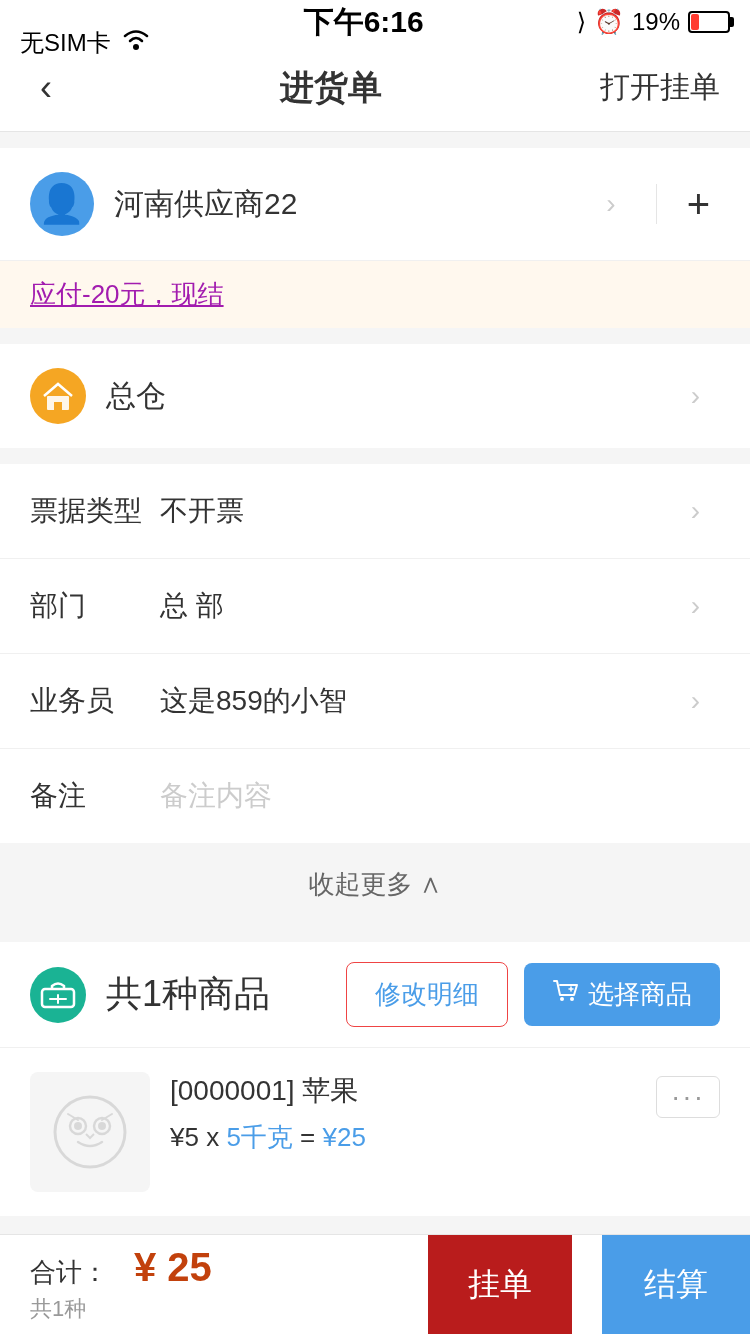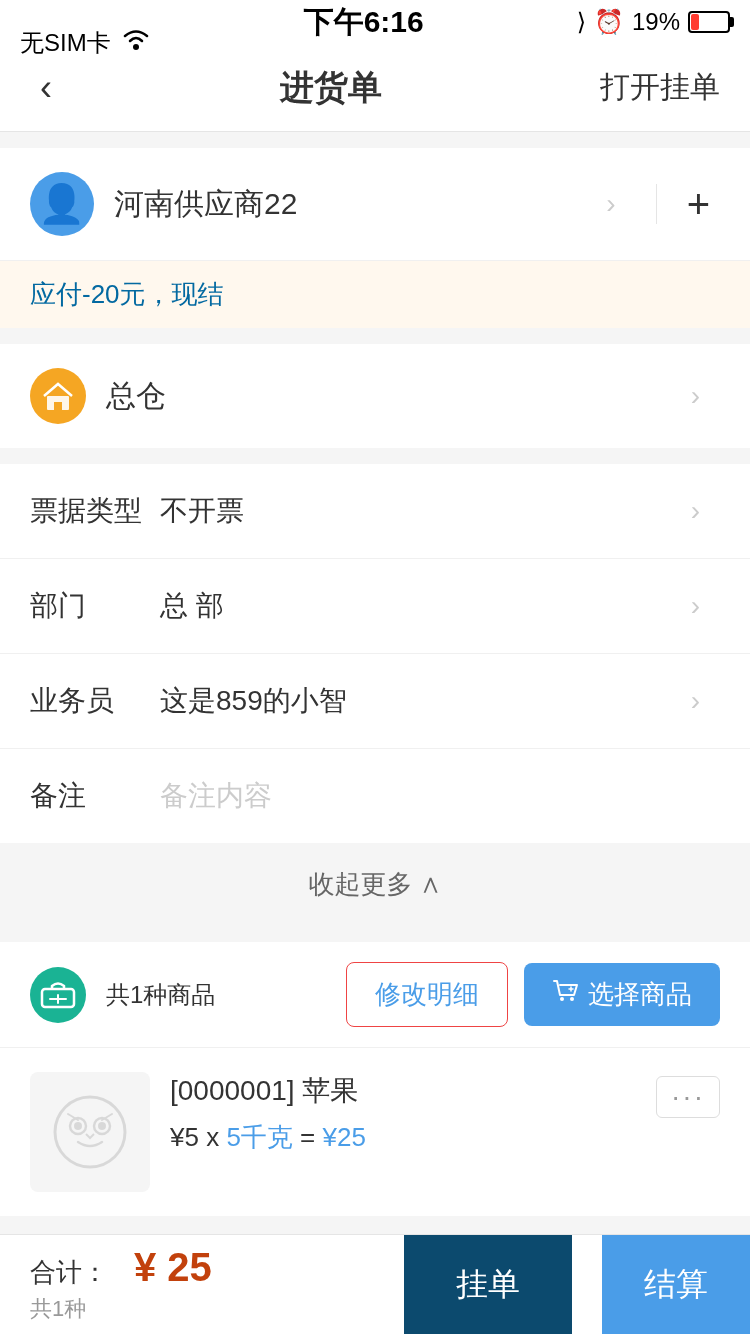--- a/index.html
+++ b/index.html
@@ -109,21 +109,22 @@
       height: 40px;
       background: #e5e5e5;
       margin: 0 20px;
     }
 
     
     .alert-row {
       background: #fff8ee;
       padding: 16px 30px;
       font-size: 26px;
-      color: #0369a1;
+      color: #a21caf;
+      text-decoration: underline;
     }
 
     
     .warehouse-row {
       display: flex;
       align-items: center;
       padding: 24px 30px;
     }
     .warehouse-icon {
       width: 56px; height: 56px; border-radius: 50%;
@@ -183,21 +184,21 @@
     }
     .product-count-icon {
       width: 56px; height: 56px; border-radius: 50%;
       background: #1ab394;
       display: flex; align-items: center; justify-content: center;
       margin-right: 20px; font-size: 26px; color: #fff;
       flex-shrink: 0;
     }
     .product-count-text {
       flex: 1;
-      font-size: 24px;
+      font-size: 36px;
       color: #333;
     }
     .btn-outline {
       border: 1px solid #ef4444;
       color: #4a9de8;
       background: #fff;
       padding: 14px 28px;
       border-radius: 8px;
       font-size: 26px;
       cursor: pointer;
@@ -293,22 +294,22 @@
       font-size: 40px;
       font-weight: bold;
       color: #c2410c;
     }
     .footer-total-sub {
       font-size: 22px;
       color: #999;
       margin-top: 4px;
     }
     .footer-btn-hang {
-      width: 168px;
-      background: #0c4a6e;
+      width: 144px;
+      background: #b91c1c;
       color: #fff;
       font-size: 32px;
       display: flex;
       align-items: center;
       justify-content: center;
       cursor: pointer;
     }
     .footer-btn-checkout {
       width: 148px;
       background: #4a9de8;

